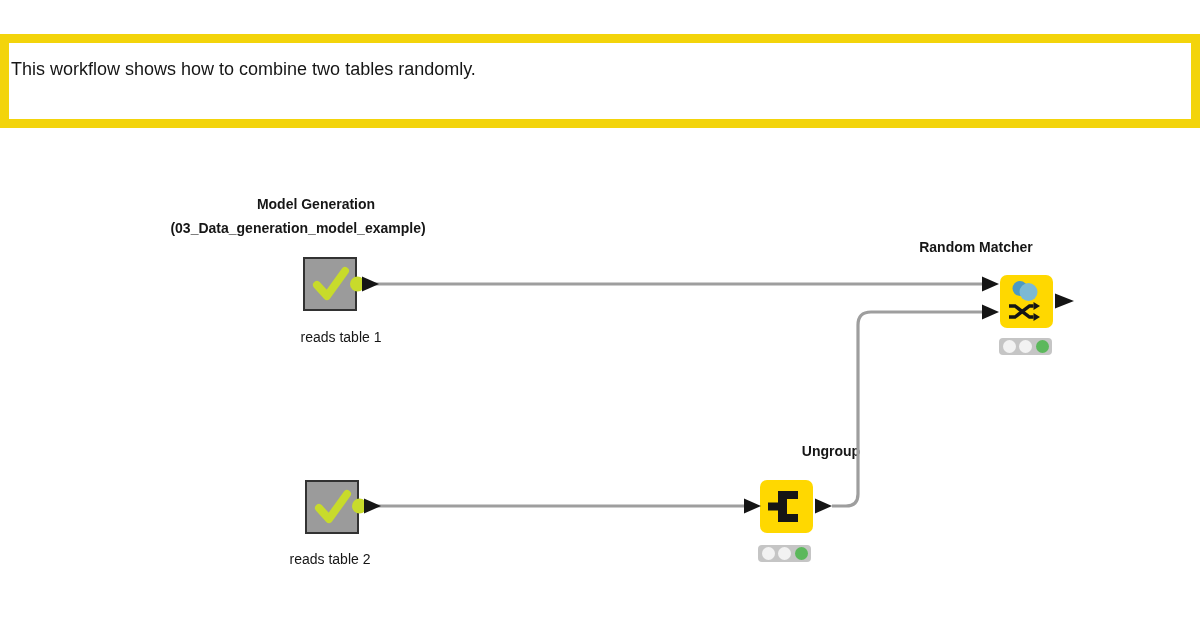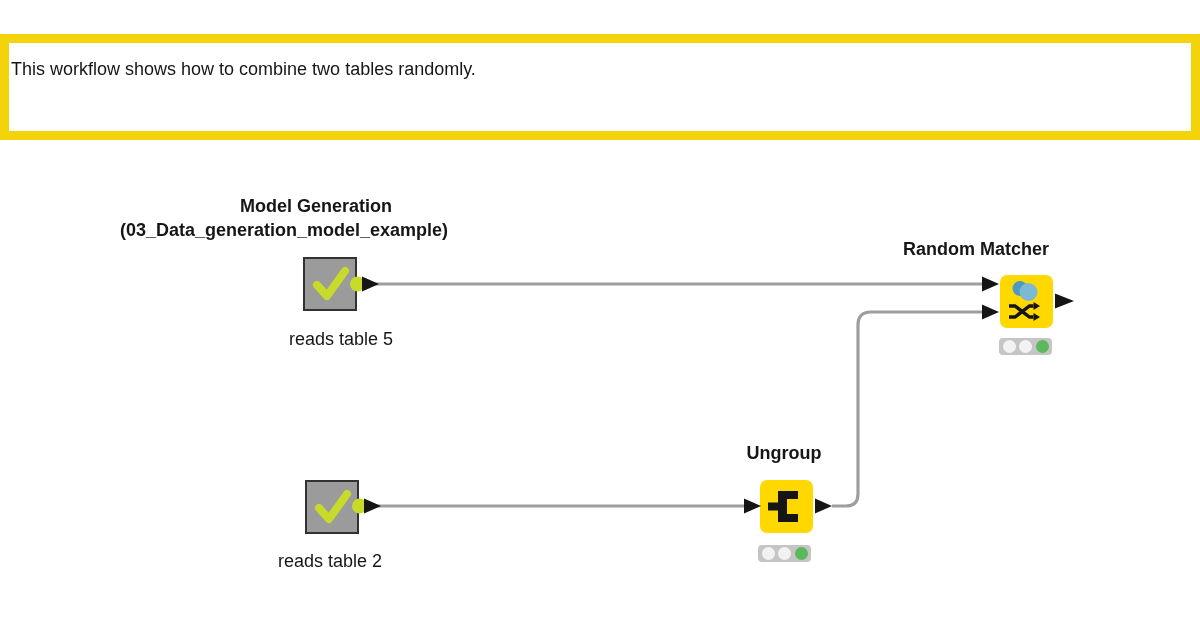--- a/index.html
+++ b/index.html
@@ -21,35 +21,35 @@
   html,body{background:#ffffff;}
   .canvas{
     position:relative;
     width:1200px;height:630px;
     background:#ffffff;
     overflow:hidden;
     font-family:"Liberation Sans","DejaVu Sans",sans-serif;
     color:var(--text);
   }
   .annotation{
-    position:absolute;left:0;top:34px;width:1200px;height:106px;
+    position:absolute;left:0;top:34px;width:1200px;height:94px;
     background:#ffffff;
     border:9px solid var(--annotation-border);
   }
   .annotation-text{
     padding:15px 4px 0 2px;
     font-size:18px;line-height:1.3;color:var(--text);
   }
   .wires{position:absolute;left:0;top:0;z-index:5;pointer-events:none;}
   .wire{stroke:var(--connector-gray);stroke-width:3.2;fill:none;}
   .arrow{fill:var(--arrow-black);}
   .port{fill:var(--check-green);}
   .node-label{
     position:absolute;transform:translateX(-50%);
-    white-space:nowrap;font-size:18px;line-height:1.22;
+    white-space:nowrap;font-size:14px;line-height:1.22;
   }
   .node-label.bold{font-weight:bold;}
   .metanode{
     position:absolute;width:54px;height:54px;
     background:var(--metanode-gray);
     border:2px solid var(--metanode-border);
     z-index:3;
   }
   .knode{
     position:absolute;width:53px;height:53px;
@@ -70,36 +70,36 @@
 </head>
 <body>
 
 <div class="canvas">
 
   <div class="annotation">
     <div class="annotation-text">This workflow shows how to combine two tables randomly.</div>
   </div>
 
   <div class="node-label bold" style="left:316px;top:196px;">Model Generation</div>
-  <div class="node-label bold" style="left:284px;top:220px;">(03_Data_generation_model_example)</div>
+  <div class="node-label bold" style="left:298px;top:220px;">(03_Data_generation_model_example)</div>
   <div class="metanode" style="left:303px;top:257px;">
     <svg width="50" height="50" viewBox="0 0 50 50">
       <polyline points="12,26 22,37 40,12" fill="none" stroke="var(--check-green)" stroke-width="8" stroke-linecap="round" stroke-linejoin="round"></polyline>
     </svg>
   </div>
-  <div class="node-label" style="left:341px;top:329px;">reads table 5</div>
+  <div class="node-label" style="left:341px;top:329px;">reads table 1</div>
 
   <div class="metanode" style="left:305px;top:480px;">
     <svg width="50" height="50" viewBox="0 0 50 50">
       <polyline points="12,26 22,37 40,12" fill="none" stroke="var(--check-green)" stroke-width="8" stroke-linecap="round" stroke-linejoin="round"></polyline>
     </svg>
   </div>
   <div class="node-label" style="left:330px;top:551px;text-align:center;">reads table 2</div>
 
-  <div class="node-label bold" style="left:784px;top:443px;">Ungroup</div>
+  <div class="node-label bold" style="left:831px;top:443px;">Ungroup</div>
   <div class="knode" style="left:760px;top:480px;">
     <svg width="53" height="53" viewBox="0 0 53 53">
       <rect x="8" y="22.5" width="12" height="8" fill="var(--arrow-black)"></rect>
       <rect x="18" y="11" width="9" height="31" fill="var(--arrow-black)"></rect>
       <rect x="27" y="11" width="11" height="8" fill="var(--arrow-black)"></rect>
       <rect x="27" y="34" width="11" height="8" fill="var(--arrow-black)"></rect>
     </svg>
   </div>
   <div class="traffic-light" style="left:758px;top:545px;">
     <span class="tl-dot"></span>

